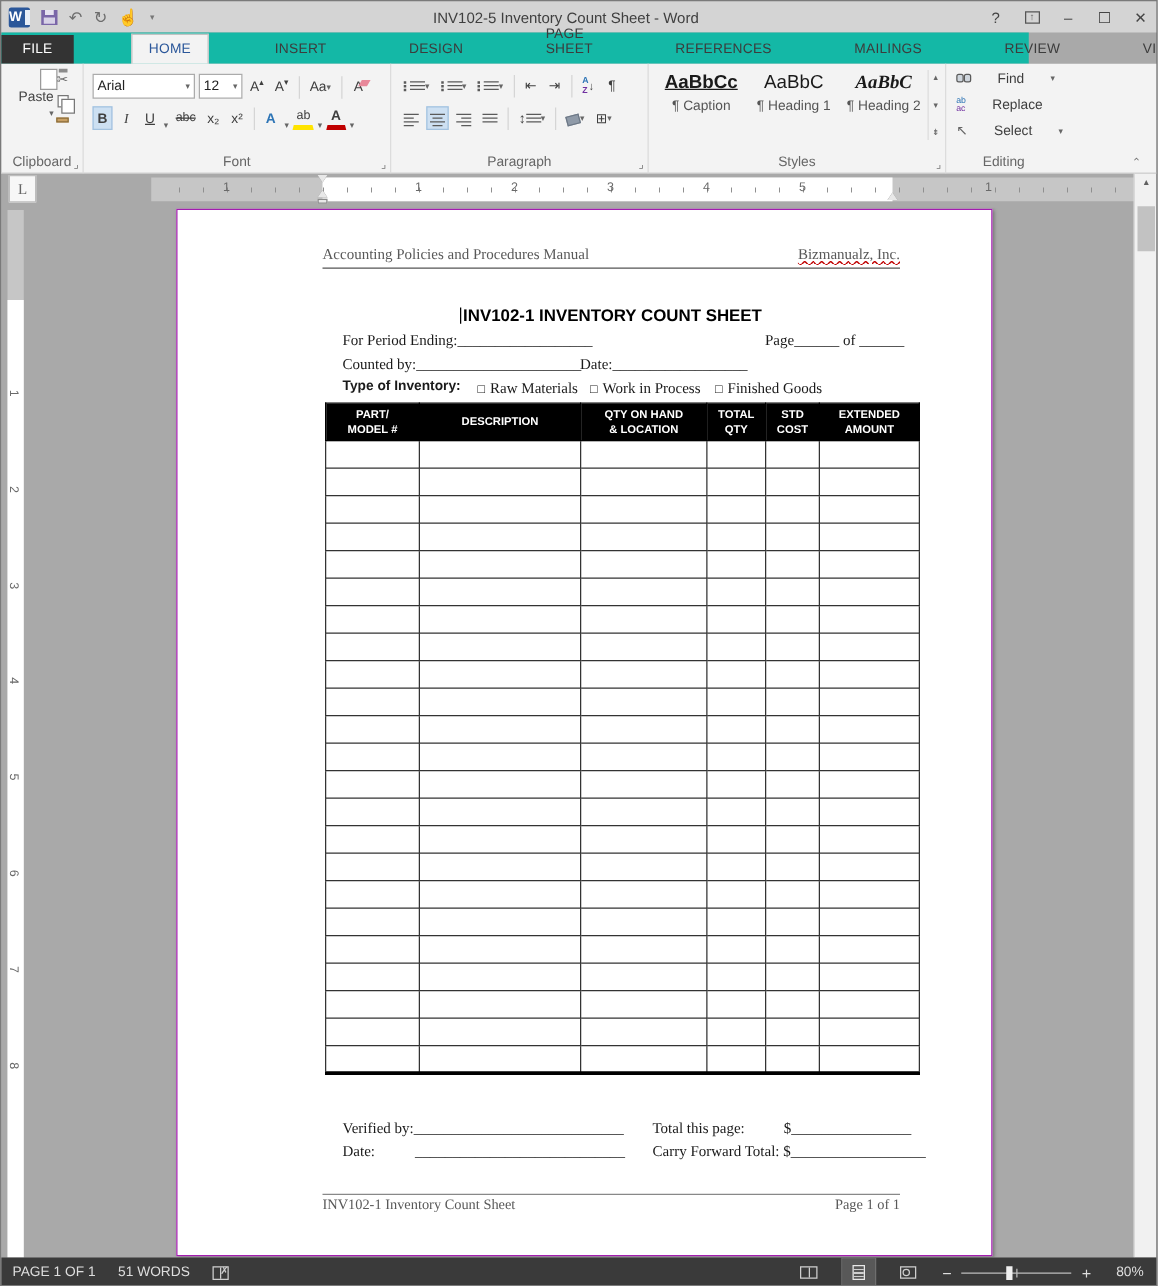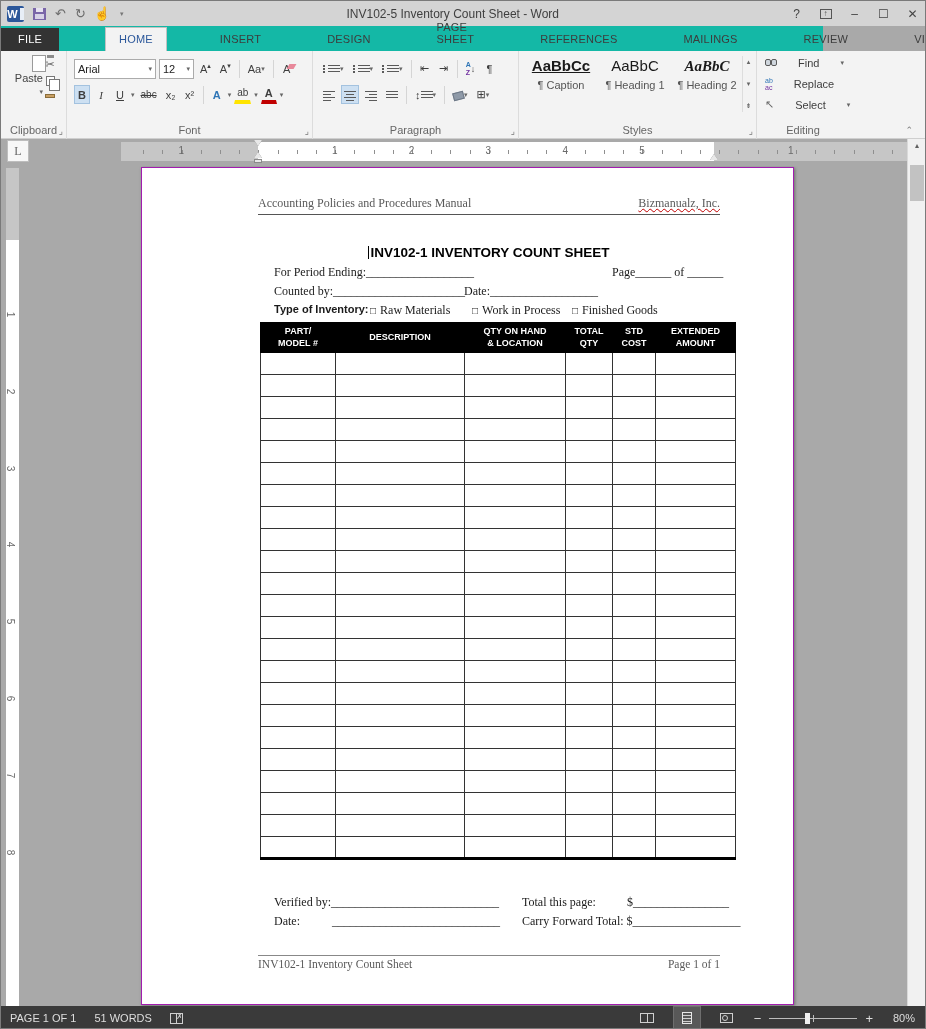--- a/index.html
+++ b/index.html
@@ -42,21 +42,21 @@
   .paste{position:absolute;left:8px;top:6px;width:34px;text-align:right;}
   .ic-clipboard{width:19px;height:23px;background:#d2a263;border:1px solid #8a6d3b;border-radius:2px;margin:0 auto;position:relative;}
   .ic-clipboard::before{content:"";position:absolute;left:5px;top:-2px;width:7px;height:3px;background:#8c8c8c;}
   .ic-clipboard::after{content:"";position:absolute;right:-4px;bottom:-3px;width:12px;height:15px;background:#fff;border:1px solid #9a9a9a;}
   .paste-lab{margin-top:3px;color:#444;}
   .clip-small{position:absolute;left:44px;top:8px;display:flex;flex-direction:column;gap:6px;align-items:center;}
   .ic-cut{font-size:11px;color:#666;line-height:1;}
   .ic-copy{width:9px;height:10px;border:1px solid #777;background:#fff;position:relative;}
   .ic-copy::after{content:"";position:absolute;left:2px;top:2px;width:9px;height:10px;border:1px solid #777;background:#fff;}
   .ic-brush{width:10px;height:4px;background:#c9a064;border:1px solid #8a6d3b;margin-top:2px;}
-  .fr{position:absolute;display:flex;align-items:center;gap:3px;}
+  .fr{position:absolute;display:flex;align-items:flex-end;gap:3px;}
   .font-row1{left:7px;top:8px;}
   .font-row2{left:7px;top:34px;}
   .combo{height:20px;background:#fff;border:1px solid #ababab;display:flex;align-items:center;padding:0 3px;gap:3px;}
   .combo .val{font-size:11px;color:#222;}
   .combo .dd{font-size:7px;color:#666;margin-left:auto;}
   .name-combo{width:82px;}
   .size-combo{width:35px;}
   .rbtn{min-width:16px;height:19px;display:flex;align-items:center;justify-content:center;color:#3e3e3e;padding:0 2px;border:1px solid transparent;}
   .rbtn.active{background:#cde0f2;border:1px solid #a3c2df;}
   .rbtn .sup{font-size:7px;margin-top:-7px;}
@@ -432,21 +432,21 @@
 
       <div class="doc-title" style="font-family:'Liberation Sans',sans-serif;"><span class="cursor"></span><span>INV102-1 INVENTORY COUNT SHEET</span></div>
 
       <div class="fline" style="left:132px;top:97px;">For Period Ending:__________________</div>
       <div class="fline" style="left:470px;top:97px;">Page______ of ______</div>
 
       <div class="fline" style="left:132px;top:116px;">Counted by:______________________</div>
       <div class="fline" style="left:322px;top:116px;">Date:__________________</div>
 
       <div class="fline b" style="left:132px;top:135px;font-family:'Liberation Sans',sans-serif;font-size:11px;">Type of Inventory:</div>
-      <div class="fline cbrow" style="left:228px;top:135px;"><span class="cb">□</span><span>Raw Materials</span></div>
+      <div class="fline cbrow" style="left:240px;top:135px;"><span class="cb">□</span><span>Raw Materials</span></div>
       <div class="fline cbrow" style="left:330px;top:135px;"><span class="cb">□</span><span>Work in Process</span></div>
       <div class="fline cbrow" style="left:430px;top:135px;"><span class="cb">□</span><span>Finished Goods</span></div>
 
       <table class="inv-table" style="font-family:'Liberation Sans',sans-serif;">
         <colgroup>
           <col style="width:75px;">
             <col style="width:129px;">
             <col style="width:101px;">
           <col style="width:47px;">
             <col style="width:43px;">

